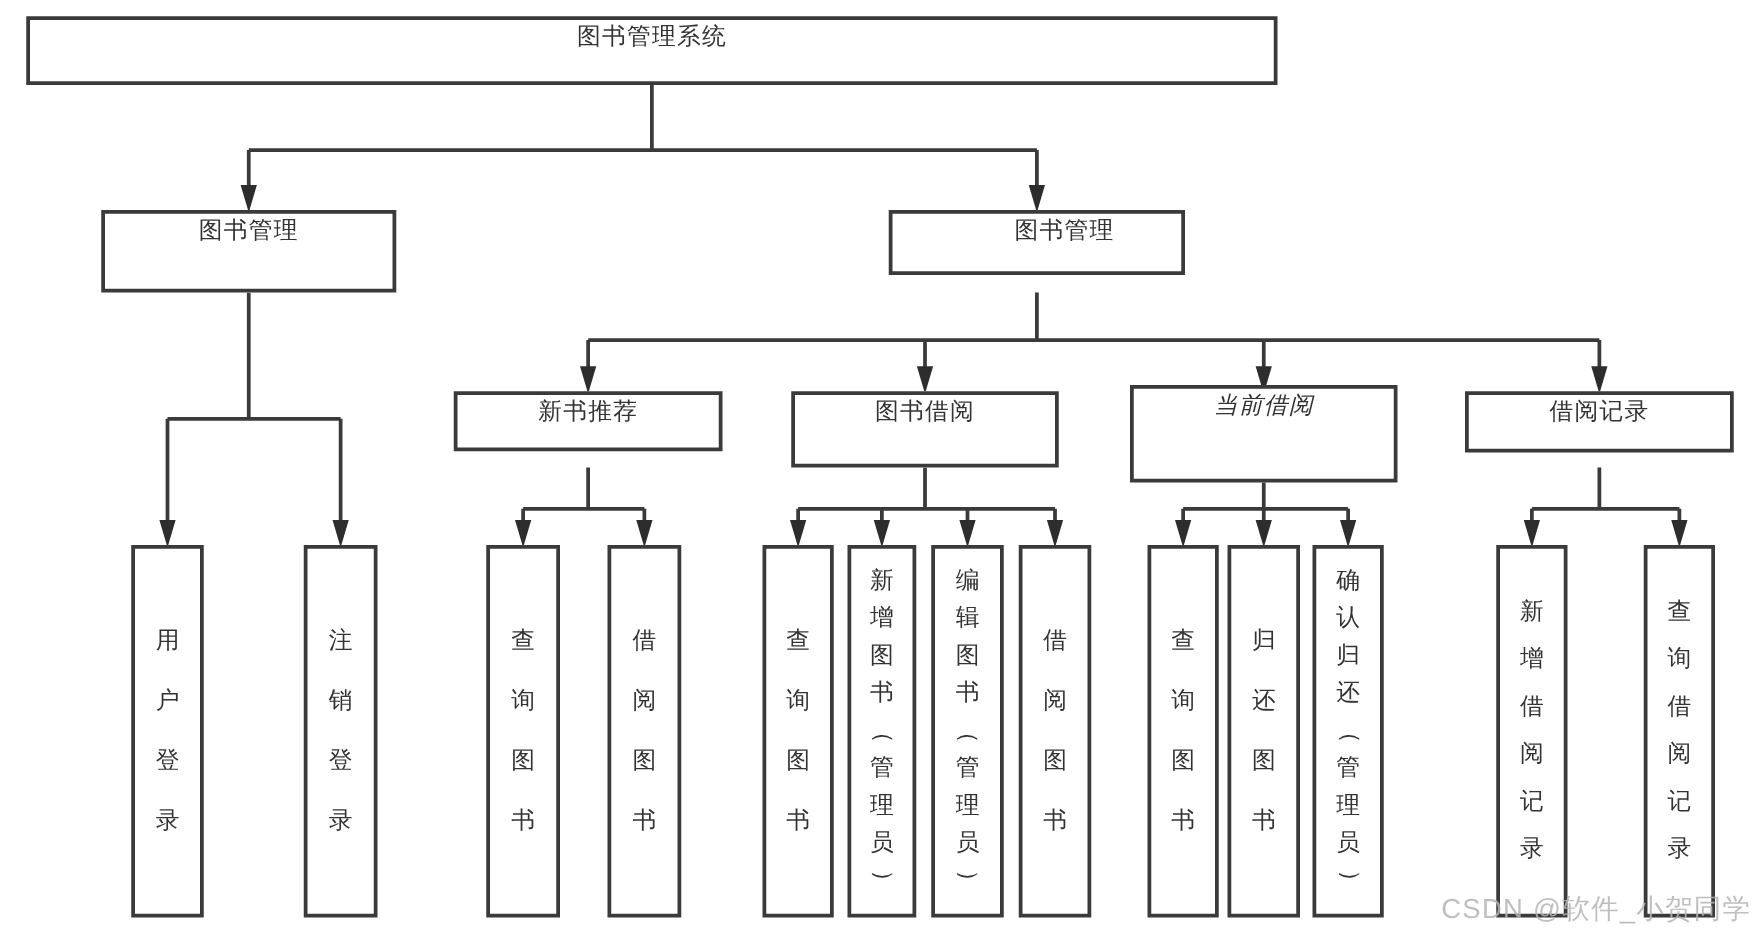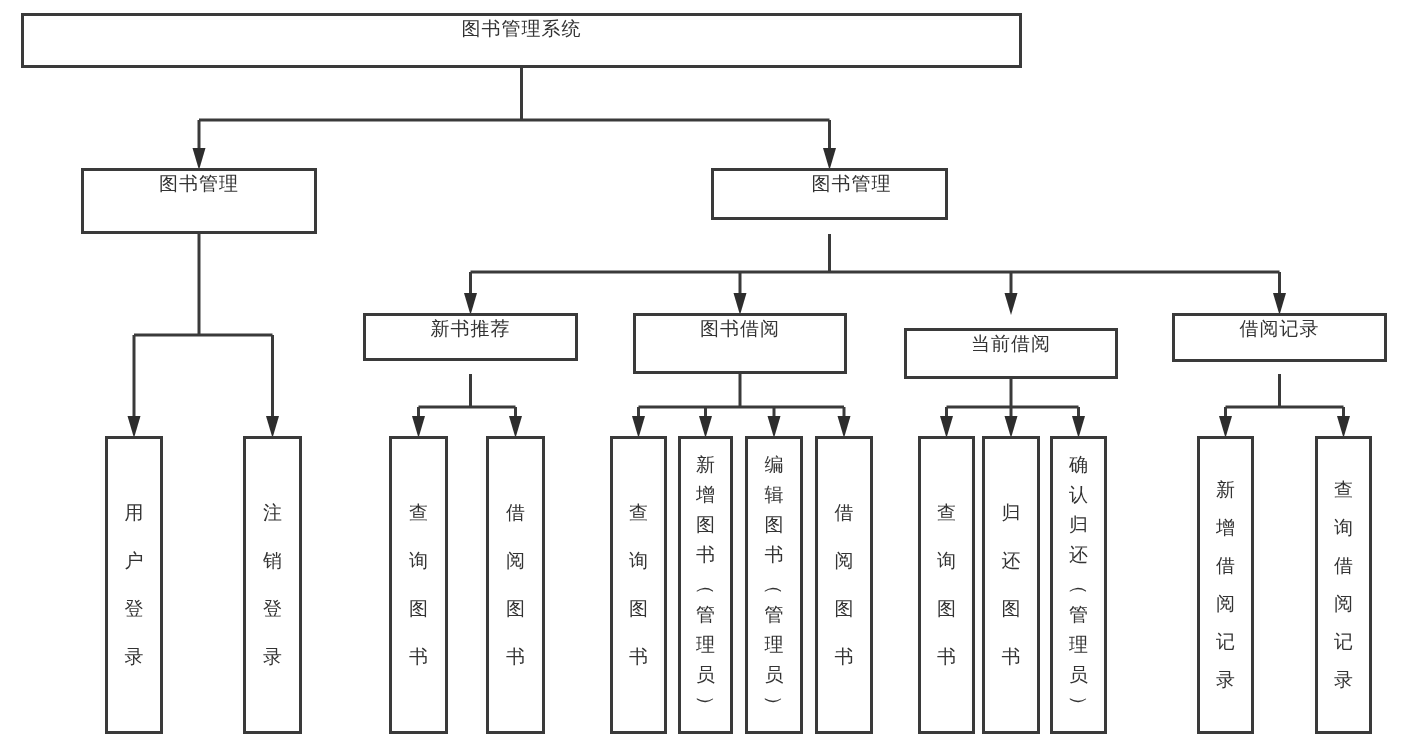--- a/index.html
+++ b/index.html
@@ -112,21 +112,21 @@
       </div>
       <div class="node" style="left: 711px; top: 168px; width: 237px; height: 52px; padding-left: 44px;">
         <span class="hlabel">图书管理</span>
       </div>
       <div class="node" style="left: 363px; top: 313px; width: 215px; height: 48px;">
         <span class="hlabel">新书推荐</span>
       </div>
       <div class="node" style="left: 633px; top: 313px; width: 214px; height: 61px;">
         <span class="hlabel">图书借阅</span>
       </div>
-      <div class="node" style="left: 904px; top: 328px; width: 214px; height: 51px;">
+      <div class="node" style="left: 904px; top: 308px; width: 214px; height: 78px; font-style: italic;">
         <span class="hlabel">当前借阅</span>
       </div>
       <div class="node" style="left: 1172px; top: 313px; width: 215px; height: 49px;">
         <span class="hlabel">借阅记录</span>
       </div>
       <div class="node" style="left: 105px; top: 436px; width: 58px; height: 298px;">
         <div class="vlabel" style="gap: 28px;">
           <span class="ch">用</span>
           <span class="ch">户</span>
           <span class="ch">登</span>
@@ -242,13 +242,14 @@
         <div class="vlabel" style="gap: 18px;">
           <span class="ch">查</span>
           <span class="ch">询</span>
           <span class="ch">借</span>
           <span class="ch">阅</span>
           <span class="ch">记</span>
           <span class="ch">录</span>
         </div>
       </div>
     </div>
+  <div class="wm">CSDN @软件_小贺同学</div>
 </div>
 
 </body></html>

